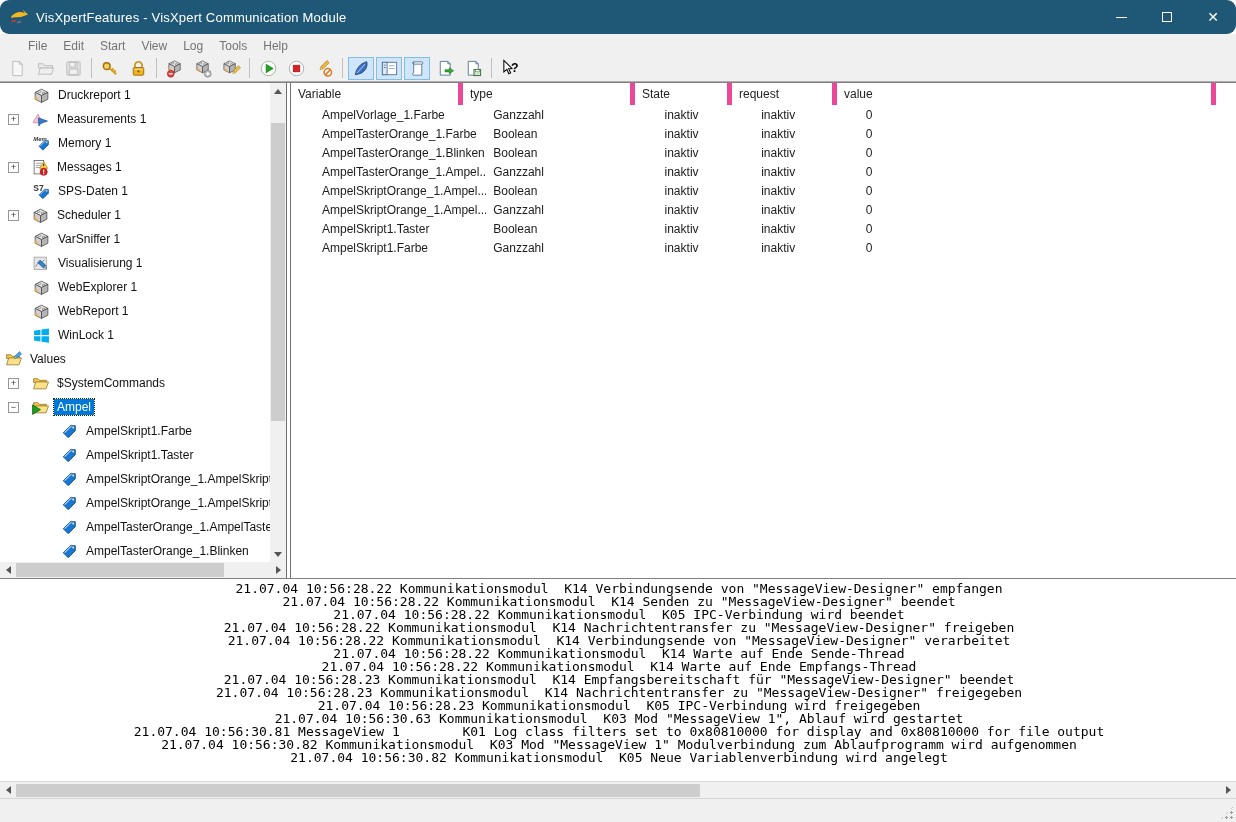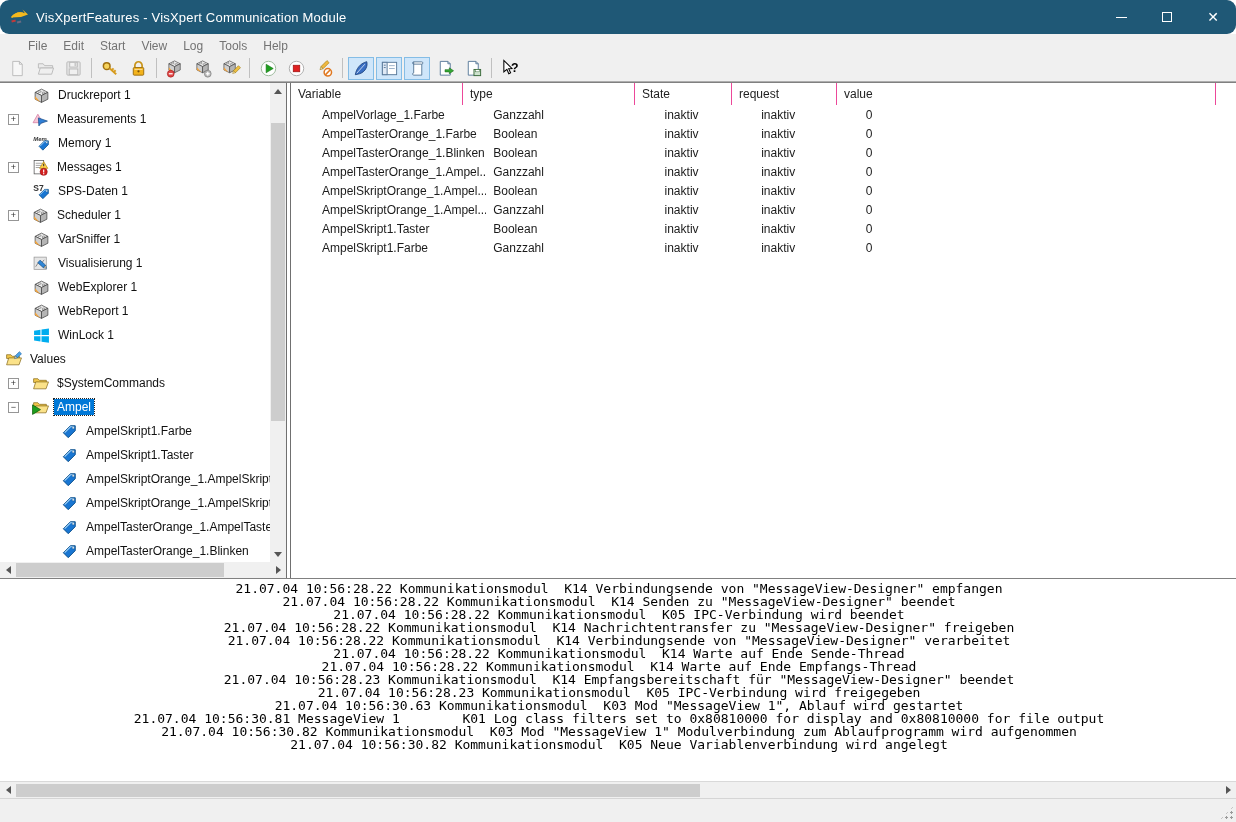--- a/index.html
+++ b/index.html
@@ -48,21 +48,21 @@
   .sb-arrow { position:absolute; width:16px; height:16px; display:flex; align-items:center; justify-content:center; }
   .tri { width:0; height:0; display:block; }
   .tri.up    { border-left:4px solid transparent; border-right:4px solid transparent; border-bottom:5px solid #555; }
   .tri.down  { border-left:4px solid transparent; border-right:4px solid transparent; border-top:5px solid #555; }
   .tri.left  { border-top:4px solid transparent; border-bottom:4px solid transparent; border-right:5px solid #555; }
   .tri.right { border-top:4px solid transparent; border-bottom:4px solid transparent; border-left:5px solid #555; }
 
   
   .table-panel { flex:1; background:#fff; border-left:1px solid #707070; margin-left:3px; font-size:12px; overflow:hidden; }
   .table-header { display:flex; height:22px; color:#222; }
-  .th { display:flex; align-items:center; padding-left:7px; border-right:1px solid #ec4899; height:100%; }
+  .th { display:flex; align-items:center; padding-left:7px; border-right:5px solid #ec4899; height:100%; }
   .tr { display:flex; height:19px;margin-left:24px; }
   .td { display:flex; align-items:center; padding-left:7px; overflow:hidden; white-space:nowrap; color:#1b1b1b; }
 
   
   .log-panel { height:202px; background:#fff; overflow:hidden;
                font-family:"DejaVu Sans Mono", monospace; font-size:13px; line-height:13px;
                padding:3px 0 0 2px; color:#000; }
   .log-line { white-space:pre;text-align:center; }
 
   
@@ -654,20 +654,21 @@
 
   <div class="log-panel" id="log">
       <div class="log-line">21.07.04 10:56:28.22 Kommunikationsmodul  K14 Verbindungsende von "MessageView-Designer" empfangen</div>
       <div class="log-line">21.07.04 10:56:28.22 Kommunikationsmodul  K14 Senden zu "MessageView-Designer" beendet</div>
       <div class="log-line">21.07.04 10:56:28.22 Kommunikationsmodul  K05 IPC-Verbindung wird beendet</div>
       <div class="log-line">21.07.04 10:56:28.22 Kommunikationsmodul  K14 Nachrichtentransfer zu "MessageView-Designer" freigeben</div>
       <div class="log-line">21.07.04 10:56:28.22 Kommunikationsmodul  K14 Verbindungsende von "MessageView-Designer" verarbeitet</div>
       <div class="log-line">21.07.04 10:56:28.22 Kommunikationsmodul  K14 Warte auf Ende Sende-Thread</div>
       <div class="log-line">21.07.04 10:56:28.22 Kommunikationsmodul  K14 Warte auf Ende Empfangs-Thread</div>
       <div class="log-line">21.07.04 10:56:28.23 Kommunikationsmodul  K14 Empfangsbereitschaft für "MessageView-Designer" beendet</div>
+      <div class="log-line">21.07.04 10:56:28.23 Kommunikationsmodul  K14 Nachrichtentransfer zu "MessageView-Designer" freigegeben</div>
       <div class="log-line">21.07.04 10:56:28.23 Kommunikationsmodul  K05 IPC-Verbindung wird freigegeben</div>
       <div class="log-line">21.07.04 10:56:30.63 Kommunikationsmodul  K03 Mod "MessageView 1", Ablauf wird gestartet</div>
       <div class="log-line">21.07.04 10:56:30.81 MessageView 1        K01 Log class filters set to 0x80810000 for display and 0x80810000 for file output</div>
       <div class="log-line">21.07.04 10:56:30.82 Kommunikationsmodul  K03 Mod "MessageView 1" Modulverbindung zum Ablaufprogramm wird aufgenommen</div>
       <div class="log-line">21.07.04 10:56:30.82 Kommunikationsmodul  K05 Neue Variablenverbindung wird angelegt</div>
     </div>
 
   <div class="main-hscroll">
     <div class="sb-arrow" style="left:0;top:0;">
         <span class="tri left"></span>

